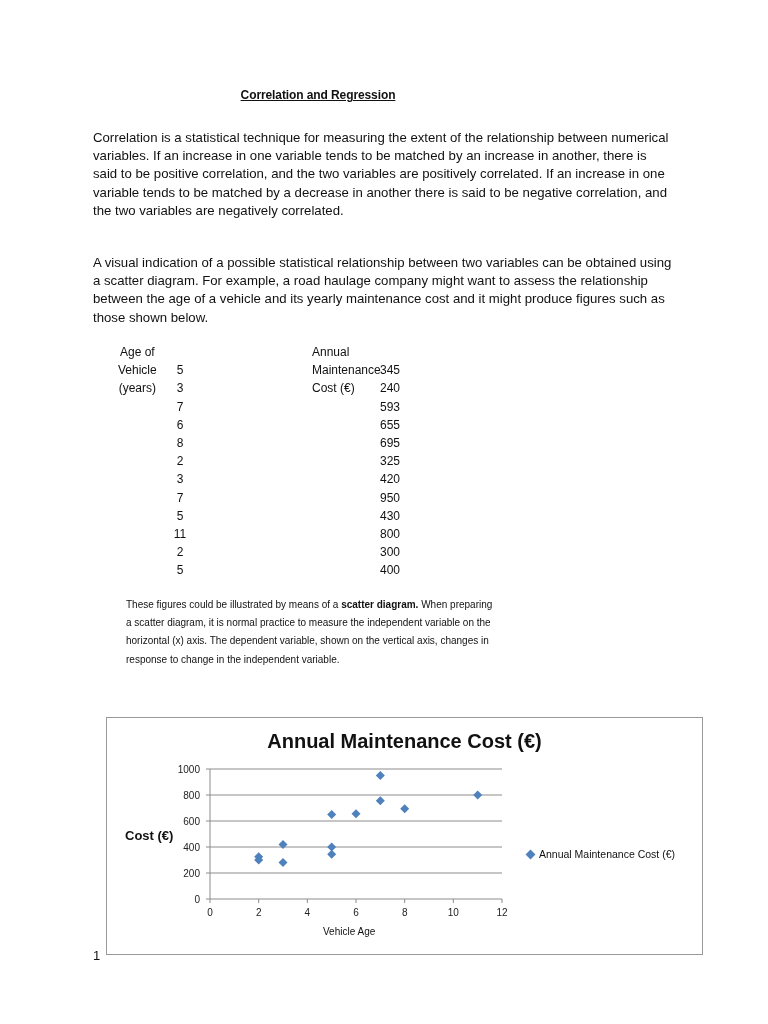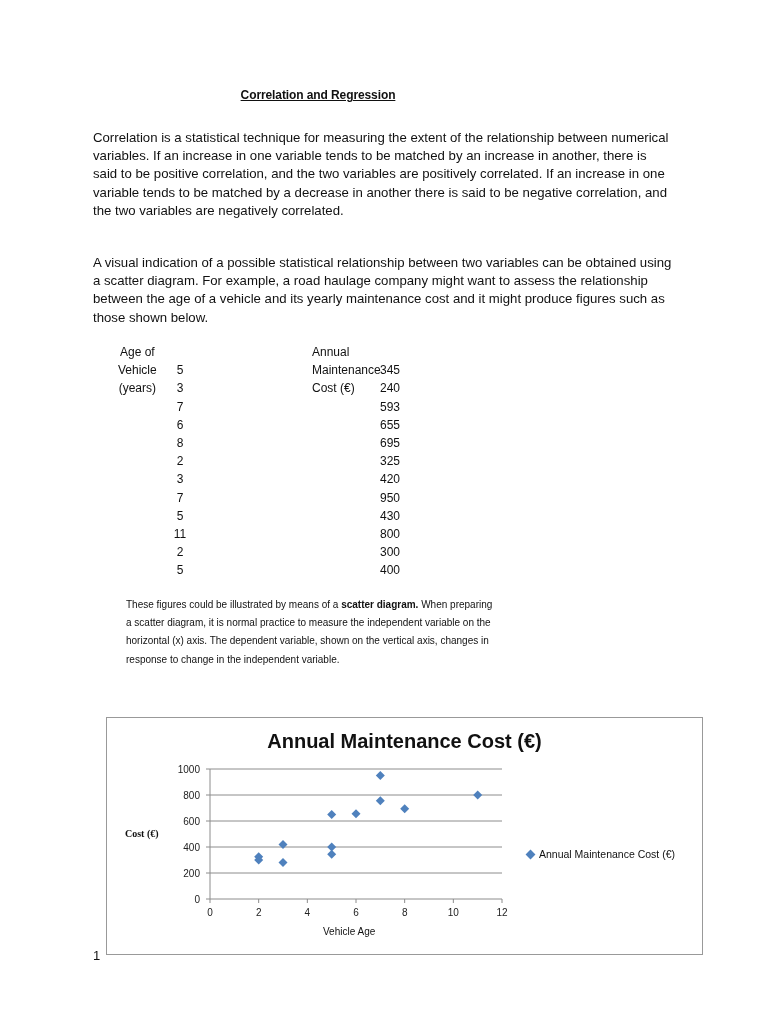--- a/index.html
+++ b/index.html
@@ -16,21 +16,21 @@
   .table .c2 { position: absolute; left: 200px; width: 180px; text-align: center; }
   .table .hdr .c1 { left: 18px; width: auto; text-align: center; }
   .table .hdr .c2 { left: 212px; width: auto; text-align: left; }
   .para2 { position: absolute; left: 117px; top: 596px; width: 370px; font-size: 10px; line-height: 18.2px; margin-left: 9px; }
   .para2 b { font-weight: bold; }
   .chart-box { position: absolute; left: 106px; top: 717px; width: 597px; height: 238px;
                border: 1px solid #999; box-sizing: border-box; background: #fff; }
   .chart-title { position: absolute; left: 0; width: 100%; top: 12px; text-align: center;
                  font-size: 20px; font-weight: bold; padding-left: 0; }
   .chart-svg { position: absolute; left: 0; top: 0; }
-  .ylabel { position: absolute; left: 18px; top: 110px; font-size: 10px; font-weight: bold; font-family: Liberation Serif, serif; }
+  .ylabel { position: absolute; left: 18px; top: 110px; font-size: 13px; font-weight: bold; }
   .xlabel { position: absolute; left: 216px; top: 208px; font-size: 10px; font-weight: normal; }
   .legend { position: absolute; left: 420px; top: 130px; font-size: 10.5px; display: flex; align-items: center; }
   .legend .marker { width: 7px; height: 7px; background: #4f81bd; transform: rotate(45deg); margin-right: 5px; }
   .pagenum { position: absolute; left: 93px; top: 948px; font-size: 13px; }
 </style>
 </head>
 <body>
 
 <div class="page">
 

